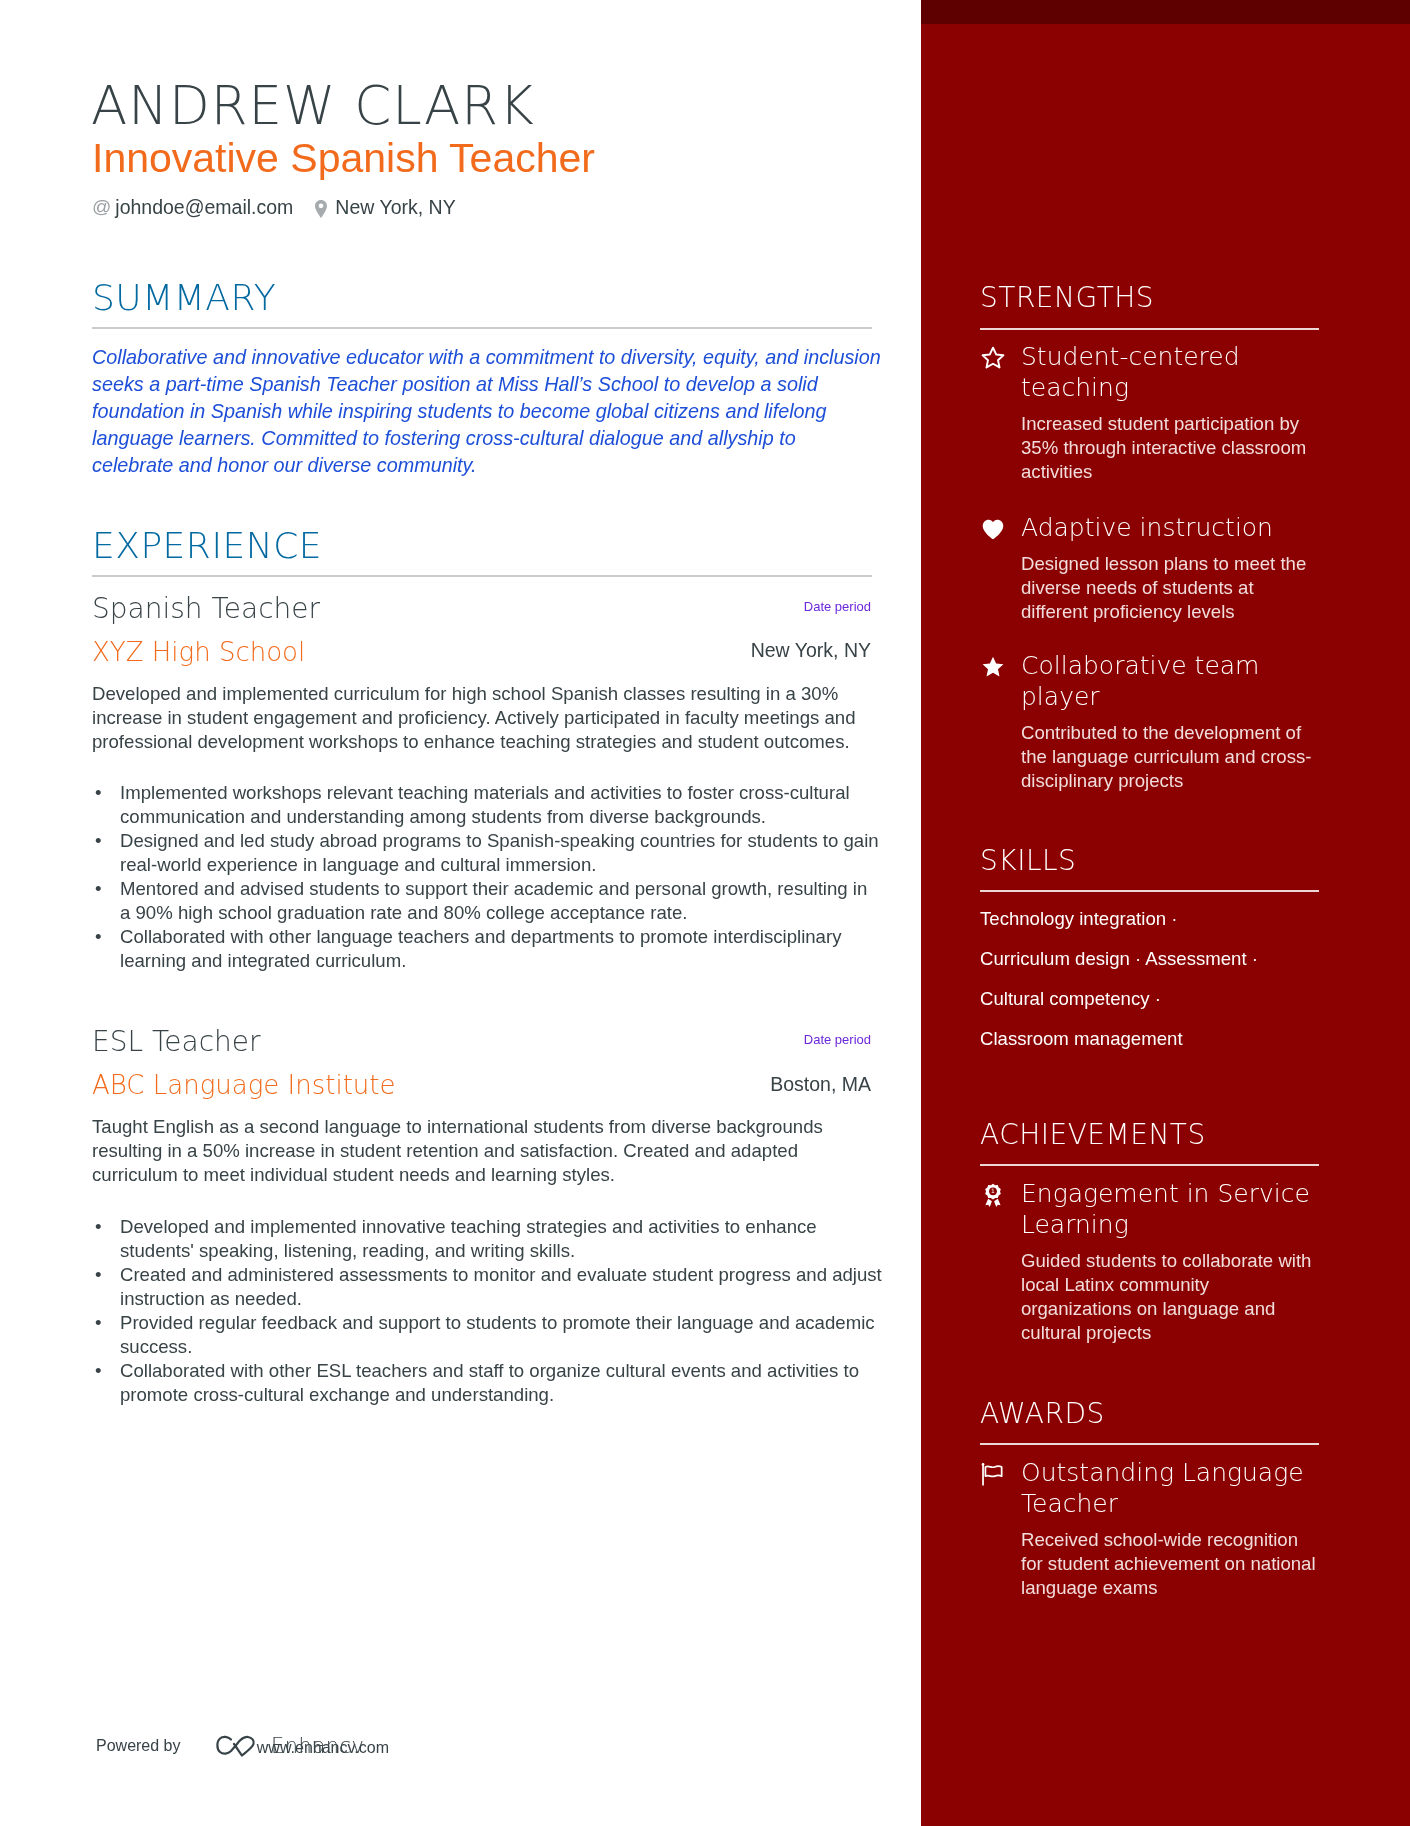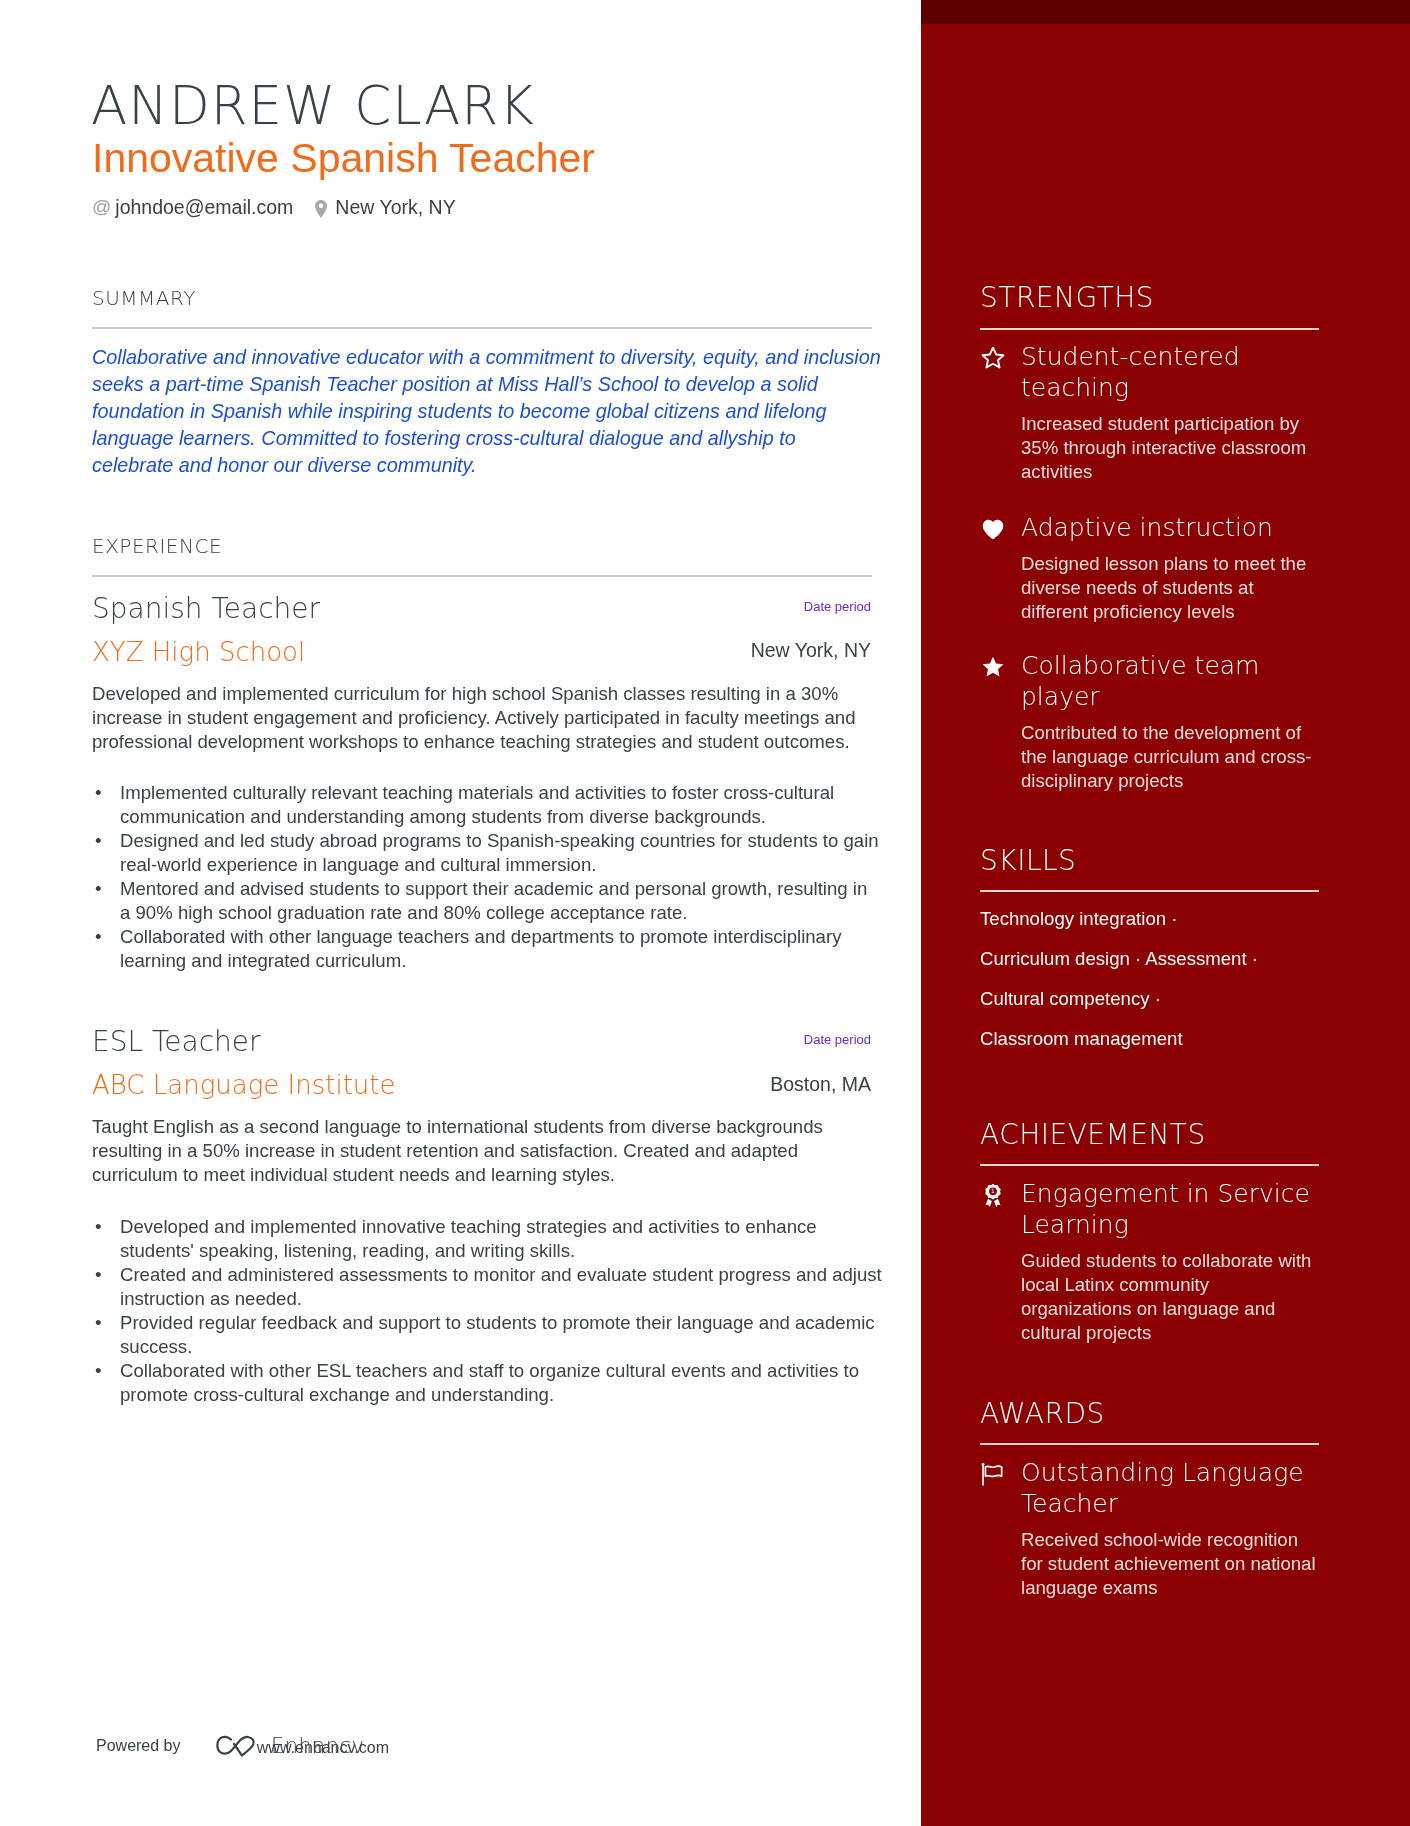--- a/index.html
+++ b/index.html
@@ -11,21 +11,21 @@
   .sidebar-topbar { position: absolute; left: 0; top: 0; width: 489px; height: 24px; background: #5e0000; }
 
   
   .name { position: absolute; left: 91px; top: 74px; font-family: "DejaVu Sans", sans-serif; font-weight: 300; font-size: 53px; letter-spacing: 1px; color: #384347; line-height: 64px; white-space: nowrap; }
   .title { position: absolute; left: 92px; top: 140px; font-size: 41px; color: #f26a1b; line-height: 36px; white-space: nowrap; }
   .contact { position: absolute; left: 92px; top: 194px; font-size: 19.5px; color: #384347; display: flex; align-items: center; line-height: 26px; white-space: nowrap; }
   .contact .at { color: #9aa0a3; font-size: 19px; margin-right: 4px; }
   .contact .pin { width: 12px; height: 18px; margin: 0 8px 0 22px; display: inline-block; }
 
   
-  .sec-head { position: absolute; left: 92px; width: 780px; font-family: "DejaVu Sans", sans-serif; font-weight: 300; font-size: 20px; letter-spacing: 0.5px; color: #404040; line-height: 36px; }
+  .sec-head { position: absolute; left: 92px; width: 780px; font-family: "DejaVu Sans", sans-serif; font-weight: 300; font-size: 36px; letter-spacing: 0.5px; color: #0369a1; line-height: 36px; }
   .sec-line { position: absolute; left: 92px; width: 780px; height: 2px; background: #c9cbcc; }
 
   .para { position: absolute; left: 92px; width: 790px; font-size: 19.8px; line-height: 27px; color: #1d4ed8; font-style: italic; }
 
   
   .job-title { position: absolute; left: 92px; font-family: "DejaVu Sans", sans-serif; font-weight: 300; font-size: 28px; color: #384347; line-height: 36px; white-space: nowrap; }
   .job-date { position: absolute; right: 50px; font-size: 13px; color: #6d28d9; line-height: 26px; text-align: right; white-space: nowrap; }
   .job-company { position: absolute; left: 92px; font-family: "DejaVu Sans", sans-serif; font-weight: 300; font-size: 26px; color: #f26a1b; line-height: 34px; white-space: nowrap; }
   .job-loc { position: absolute; right: 50px; font-size: 19.5px; color: #384347; line-height: 26px; text-align: right; white-space: nowrap; }
   .job-desc { position: absolute; left: 92px; width: 790px; font-size: 18.6px; line-height: 24px; color: #384347; }
@@ -77,21 +77,21 @@
   <div class="sec-head" style="top:528px;">EXPERIENCE</div>
   <div class="sec-line" style="top:575px;"></div>
 
   <div>
     <div class="job-title" style="top:591px;">Spanish Teacher</div>
     <div class="job-date" style="top:594px;">Date period</div>
     <div class="job-company" style="top:635px;">XYZ High School</div>
     <div class="job-loc" style="top:637px;">New York, NY</div>
     <div class="job-desc" style="top:682px;">Developed and implemented curriculum for high school Spanish classes resulting in a 30% increase in student engagement and proficiency. Actively participated in faculty meetings and professional development workshops to enhance teaching strategies and student outcomes.</div>
     <ul class="job-bullets" style="top:781px;">
-      <li>Implemented culturally relevant teaching materials and activities to foster cross-cultural communication and understanding among students from diverse backgrounds.</li>
+      <li>Implemented workshops relevant teaching materials and activities to foster cross-cultural communication and understanding among students from diverse backgrounds.</li>
       <li>Designed and led study abroad programs to Spanish-speaking countries for students to gain real-world experience in language and cultural immersion.</li>
       <li>Mentored and advised students to support their academic and personal growth, resulting in a 90% high school graduation rate and 80% college acceptance rate.</li>
       <li>Collaborated with other language teachers and departments to promote interdisciplinary learning and integrated curriculum.</li>
     </ul>
   </div>
 
   <div>
     <div class="job-title" style="top:1024px;">ESL Teacher</div>
     <div class="job-date" style="top:1027px;">Date period</div>
     <div class="job-company" style="top:1068px;">ABC Language Institute</div>

